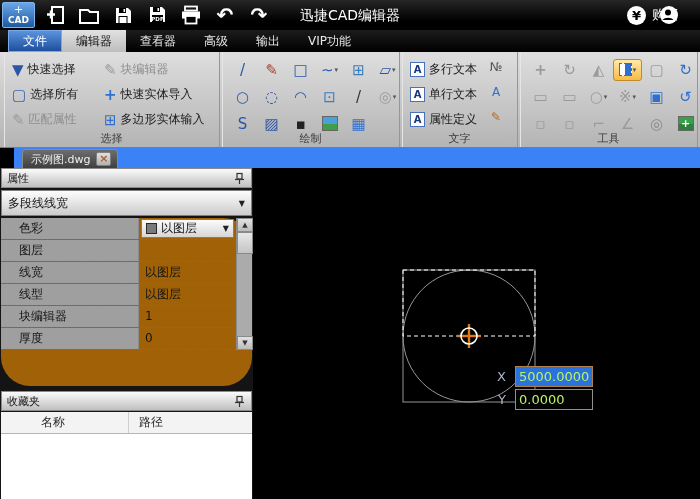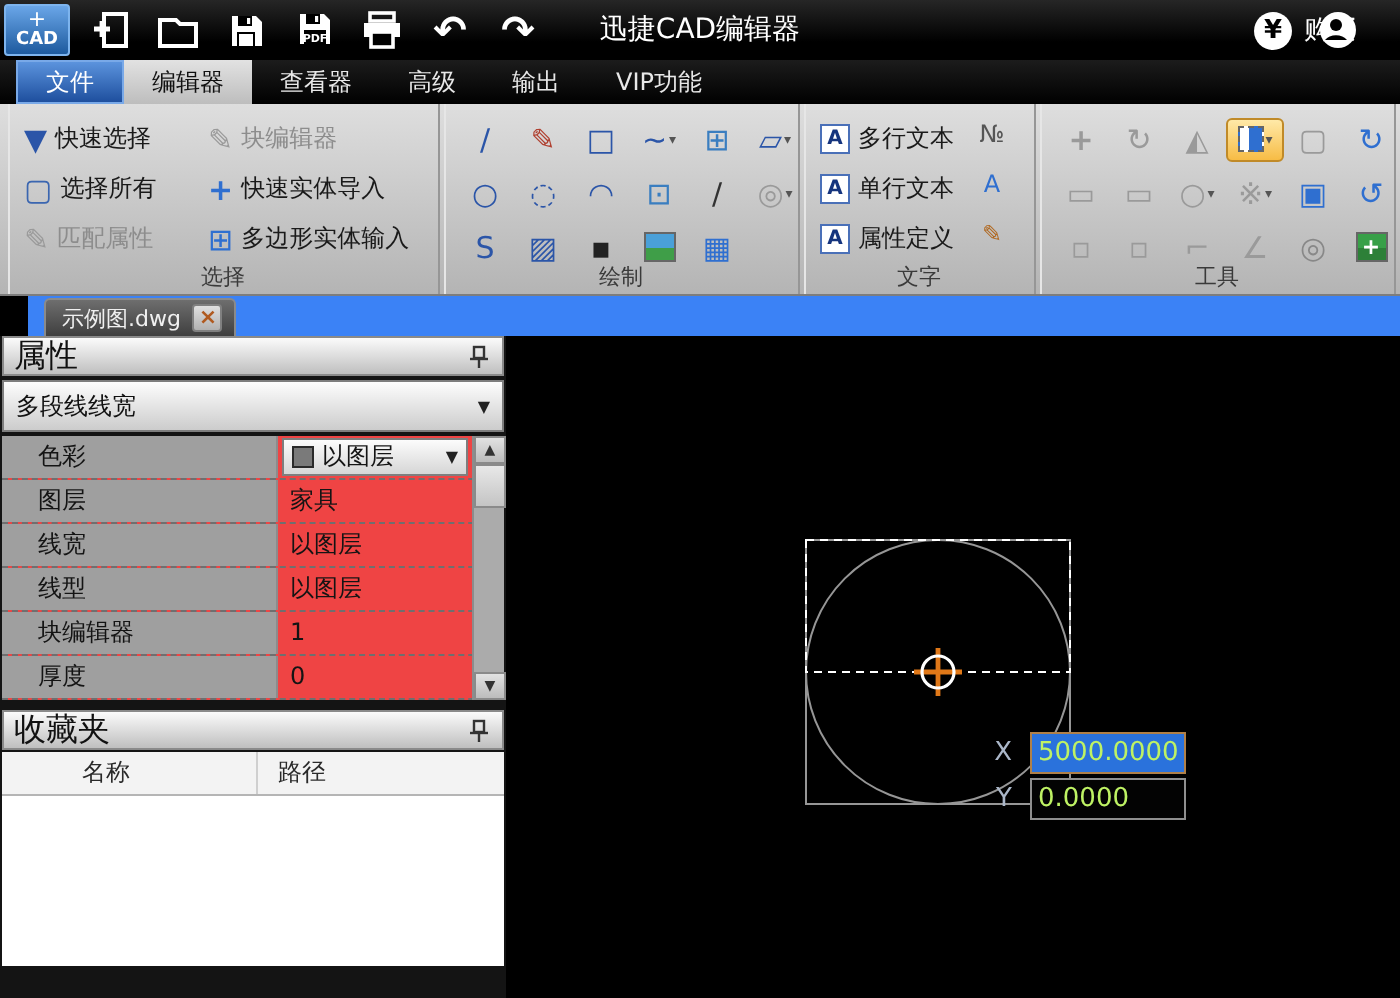--- a/index.html
+++ b/index.html
@@ -65,27 +65,27 @@
     padding:0 6px 0 8px; background:linear-gradient(#6e6e6e,#3f3f3f); border:1px solid #8a8a8a;
     border-bottom:none; border-radius:3px 3px 0 0; }
   .doctab-label { color:#f0f0f0; font-size:11px; }
   .tab-close { width:15px; height:14px; background:linear-gradient(#e0e0e0,#b2b2b2); border:1px solid #808080;
     border-radius:2px; color:#b05a20; font-size:11px; font-weight:bold; text-align:center; line-height:12px; cursor:default; }
 
   
   .dock { position:absolute; left:0; top:168px; width:253px; height:331px; background:#141414; }
   .panel-header { height:20px; margin:0 1px; background:linear-gradient(#fbfbfb,#bfbfbf);
     border:1px solid #8a8a8a; display:flex; align-items:center; justify-content:space-between;
-    padding:0 5px; font-size:16px; color:#111; }
+    padding:0 5px; font-size:11px; color:#111; }
   .pin-btn { width:14px; height:14px; display:flex; align-items:center; justify-content:center; cursor:default; }
   .prop-selector { height:22px; margin:2px 1px; background:linear-gradient(#fdfdfd,#cccccc);
     border:1px solid #7e7e7e; display:flex; align-items:center; justify-content:space-between;
     padding:12px 6px; font-size:12px; color:#111; cursor:default; }
   .sel-arrow { font-size:8px; color:#222; }
-  .prop-table { position:relative; margin:0 1px; height:132px; background:#ef4444; }
+  .prop-table { position:relative; margin:0 1px; height:168px; background:#a16207;border-radius:29px; }
   .prow { display:flex; height:22px; border-bottom:1px dashed #6f6f6f; }
   .plabel { width:138px; padding-left:18px; background:#9f9f9f; border-right:1px solid #8c8c8c;
     font-size:12px; color:#141414; line-height:21px; }
   .pvalue { flex:1; padding-left:6px; font-size:12px; color:#141414; line-height:21px; }
   .color-dd { margin:1px 2px; height:19px; flex:1; max-width:93px; background:linear-gradient(#fcfcfc,#d6d6d6);
     border:1px solid #7e7e7e; display:flex; align-items:center; gap:4px; padding:0 4px; cursor:default; }
   .color-sw { width:11px; height:11px; background:#7a7a7a; border:1px solid #2a2a2a; }
   .color-dd .txt { font-size:12px; color:#141414; flex:1; }
   .vscroll { position:absolute; right:0; top:0; width:16px; height:132px; background:#ababab; border-left:1px solid #8c8c8c; }
   .sbtn { position:absolute; left:0; width:16px; height:14px; background:linear-gradient(#e2e2e2,#bcbcbc);
@@ -389,21 +389,20 @@
       <div class="prow">
           <div class="plabel">色彩</div>
           <div class="color-dd">
             <span class="color-sw"></span>
             <span class="txt">以图层</span>
             <span class="sel-arrow">▼</span>
           </div>
         </div>
         <div class="prow">
           <div class="plabel">图层</div>
-          <div class="pvalue">家具</div>
         </div>
         <div class="prow">
           <div class="plabel">线宽</div>
           <div class="pvalue">以图层</div>
         </div>
         <div class="prow">
           <div class="plabel">线型</div>
           <div class="pvalue">以图层</div>
         </div>
         <div class="prow">

